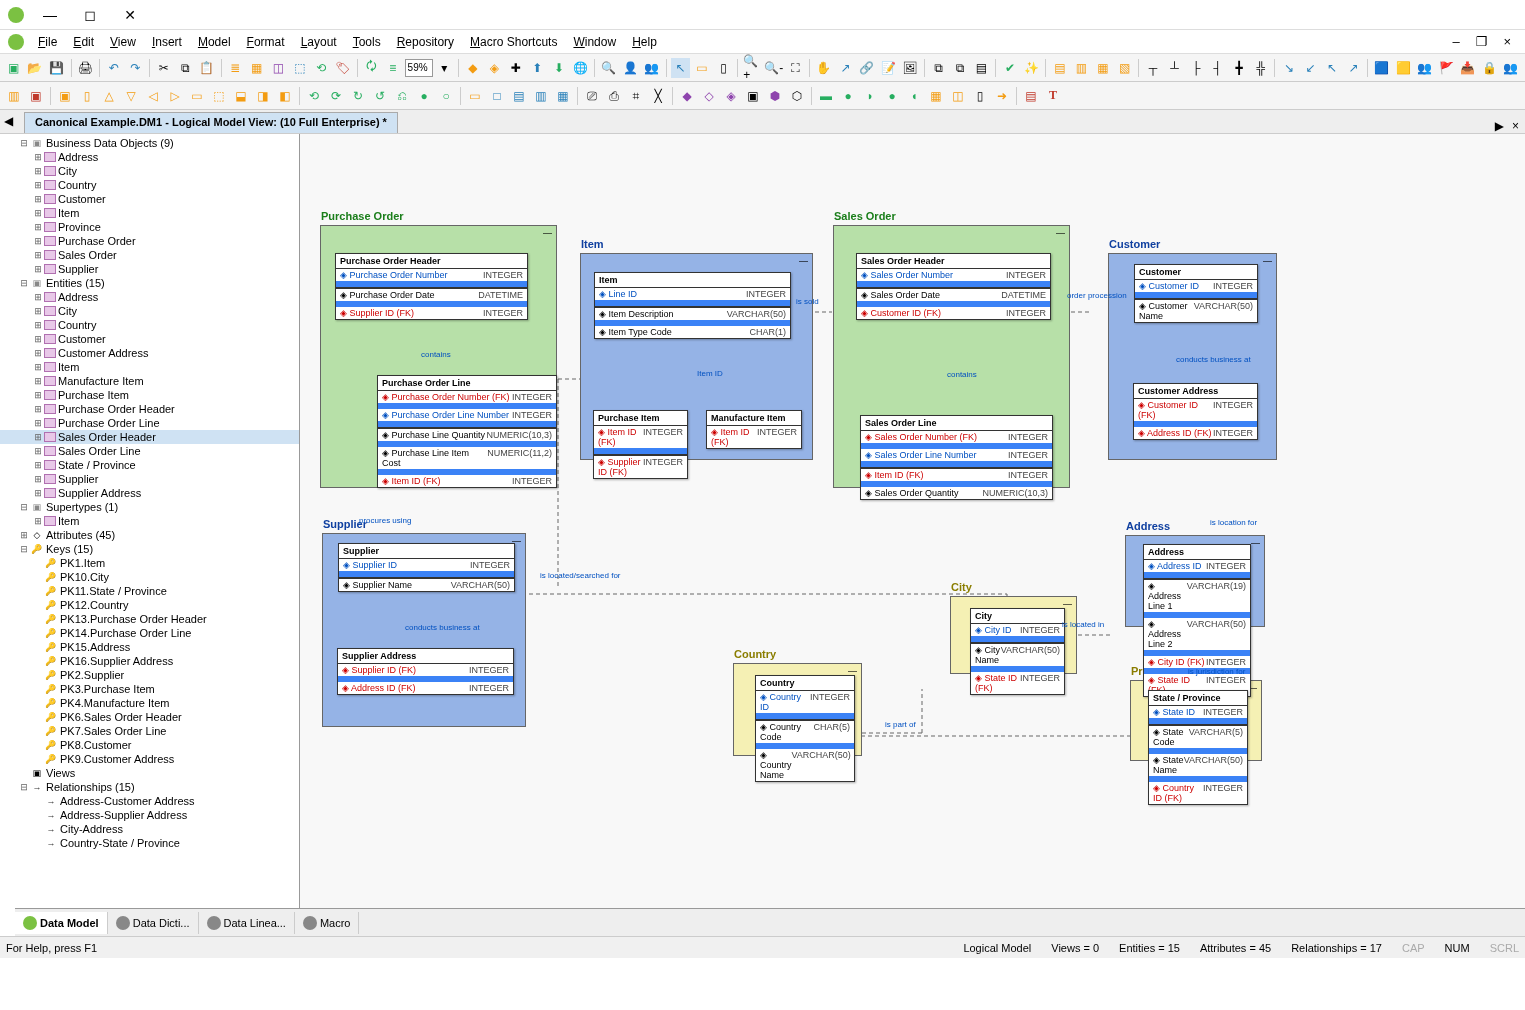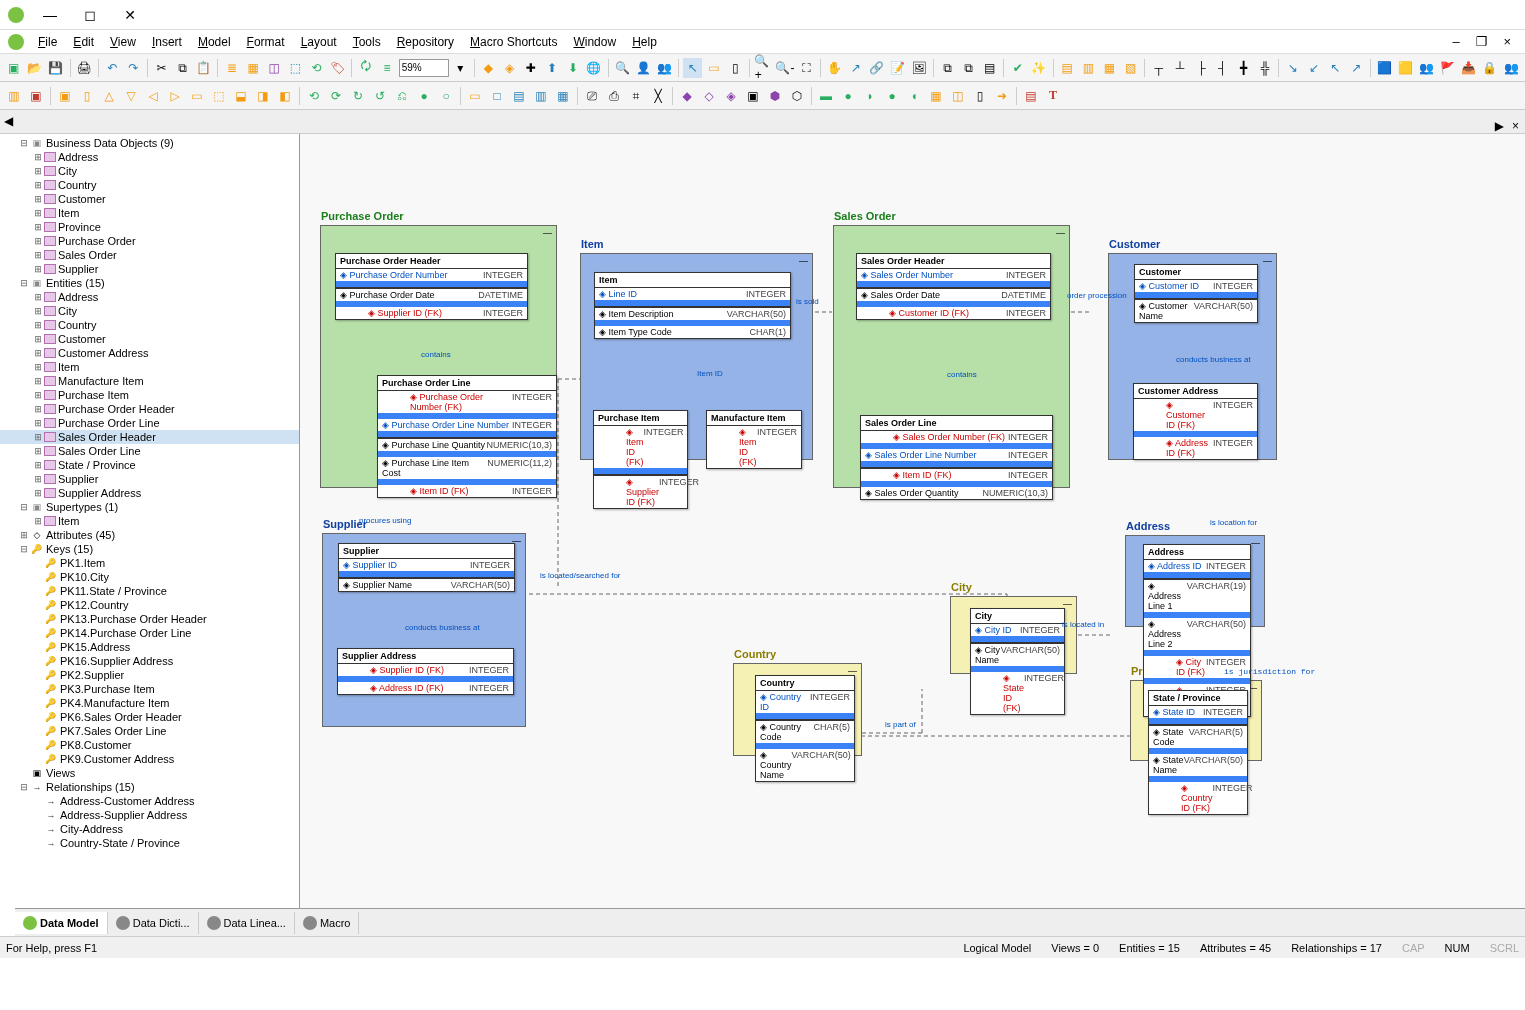--- a/index.html
+++ b/index.html
@@ -11,21 +11,21 @@
 .menubar{height:24px;background:#fff;display:flex;align-items:center;padding:0 8px;border-bottom:1px solid #ddd;}
 .menubar .app-icon{width:16px;height:16px;background:#7bc142;border-radius:50%;margin-right:6px;}
 .menubar .menu-item{padding:3px 8px;cursor:pointer;font-size:12px;}
 .menubar .menu-item u{text-decoration:underline;}
 .menubar .mdi-ctrl{margin-left:auto;display:flex;gap:4px;}
 .menubar .mdi-ctrl span{padding:0 6px;cursor:pointer;font-size:13px;}
 .toolbar{height:28px;background:#f5f5f5;border-bottom:1px solid #ccc;display:flex;align-items:center;padding:0 4px;gap:2px;}
 .tbtn{width:20px;height:20px;border:1px solid transparent;display:flex;align-items:center;justify-content:center;cursor:pointer;font-size:12px;}
 .tsep{width:1px;height:18px;background:#ccc;margin:0 2px;}
 .tbtn.c1{color:#c0392b;}.tbtn.c2{color:#27ae60;}.tbtn.c3{color:#2980b9;}.tbtn.c4{color:#8e44ad;}.tbtn.c5{color:#f39c12;}
-.zoom-box{width:50px;height:18px;border:1px solid #999;font-size:10px;padding:0 2px;}
+.zoom-box{width:28px;height:18px;border:1px solid #999;font-size:10px;padding:0 2px;}
 .tab-strip{height:24px;background:#eee;border-bottom:1px solid #ccc;display:flex;align-items:flex-end;padding-left:24px;position:relative;}
 .tab-strip .nav-l{position:absolute;left:4px;top:4px;font-size:12px;cursor:pointer;}
 .tab{background:#fff;border:1px solid #aaa;border-bottom:none;padding:3px 10px;font-size:11px;cursor:pointer;height:21px;}
 .tab.active{background:#cfe2f3;font-weight:bold;}
 .tab-strip .nav-r{margin-left:auto;padding:0 6px;display:flex;gap:8px;font-size:12px;cursor:pointer;}
 .main{display:flex;height:774px;}
 .sidebar{width:300px;border-right:1px solid #999;background:#fff;overflow-y:auto;overflow-x:hidden;}
 .tree{padding:2px 0;}
 .tree-item{display:flex;align-items:center;height:14px;font-size:11px;cursor:pointer;white-space:nowrap;padding-right:4px;}
 .tree-item.selected{background:#cfe2f3;}
@@ -43,21 +43,21 @@
 .region.blue{background:#95b3e6;}
 .region.blue .region-title{color:#1040a0;}
 .region.yellow{background:#f5f0b4;}
 .region.yellow .region-title{color:#8a7d00;}
 .region .rmin{position:absolute;top:2px;right:4px;font-size:9px;cursor:pointer;}
 .entity{position:absolute;background:#fff;border:1px solid #333;font-size:9px;box-shadow:1px 1px 2px rgba(0,0,0,0.3);}
 .entity-header{background:#fff;border-bottom:1px solid #333;padding:2px 4px;font-weight:bold;}
 .entity-row{display:flex;justify-content:space-between;padding:1px 4px;border-bottom:6px solid #3b82f6;}
 .entity-row:last-child{border-bottom:none;}
 .entity-row .pk{color:#0050c0;}
-.entity-row .fk{color:#cc0000;margin-left:28px;}
+.entity-row .fk{color:#cc0000;}
 .entity-row .dt{color:#444;}
 .entity-sep{border-top:2px solid #333;}
 .rel-label{position:absolute;font-size:8px;color:#0050c0;}
 .bottom-tabs{height:28px;border-top:1px solid #999;background:#eee;display:flex;align-items:center;margin-left:15px;}
 .btab{padding:4px 8px;font-size:11px;cursor:pointer;border-right:1px solid #ccc;display:flex;align-items:center;gap:3px;}
 .btab.active{background:#fff;font-weight:bold;}
 .btab .bico{width:14px;height:14px;background:#7bc142;border-radius:50%;}
 .btab .bico.g{background:#888;}
 .statusbar{height:22px;background:#f0f0f0;border-top:1px solid #ccc;display:flex;align-items:center;padding:0 6px;font-size:11px;gap:20px;}
 .statusbar .sp{margin-left:auto;}
@@ -231,20 +231,21 @@
   <span class="tbtn c5">◫</span>
   <span class="tbtn">▯</span>
   <span class="tbtn c5">➜</span>
   <span class="tsep"></span>
   <span class="tbtn c1">▤</span>
   <span class="tbtn c1" style="font-family:serif;font-weight:bold;">T</span>
 </div>
 
 <div class="tab-strip">
   <span class="nav-l">◀</span>
+  <div class="tab active">Canonical Example.DM1 - Logical Model View: (10 Full Enterprise) *</div>
   <div class="nav-r">
       <span>▶</span>
       <span>×</span>
     </div>
 </div>
 
 <div class="main">
   <div class="sidebar">
     <div class="tree" id="tree">
         <div class="tree-item" style="padding-left: 18px;"><span class="exp">⊟</span><span class="tico folder">▣</span>Business Data Objects (9)</div>
@@ -595,21 +596,21 @@
       <div class="rel-label" style="left: 397px; top: 235px;">Item ID</div>
       <div class="rel-label" style="left: 496px; top: 163px;">is sold</div>
       <div class="rel-label" style="left: 647px; top: 236px;">contains</div>
       <div class="rel-label" style="left: 767px; top: 157px;">order procession</div>
       <div class="rel-label" style="left: 876px; top: 221px;">conducts business at</div>
       <div class="rel-label" style="left: 59px; top: 382px; text-align: center;">procures using</div>
       <div class="rel-label" style="left: 105px; top: 489px;">conducts business at</div>
       <div class="rel-label" style="left: 240px; top: 437px;">is located/searched for</div>
       <div class="rel-label" style="left: 762px; top: 486px;">is located in</div>
       <div class="rel-label" style="left: 886px; top: 384px; padding-left: 24px;">is location for</div>
-      <div class="rel-label" style="left: 924px; top: 533px; font-family: Liberation Mono, monospace;">is jurisdiction for</div>
+      <div class="rel-label" style="left: 888px; top: 533px;">is jurisdiction for</div>
       <div class="rel-label" style="left: 585px; top: 586px;">is part of</div>
     </div>
 </div>
 
 <div class="bottom-tabs" id="btabs">
     <div class="btab active"><span class="bico"></span>Data Model</div>
     <div class="btab"><span class="bico g"></span>Data Dicti...</div>
     <div class="btab"><span class="bico g"></span>Data Linea...</div>
     <div class="btab"><span class="bico g"></span>Macro</div>
   </div>

